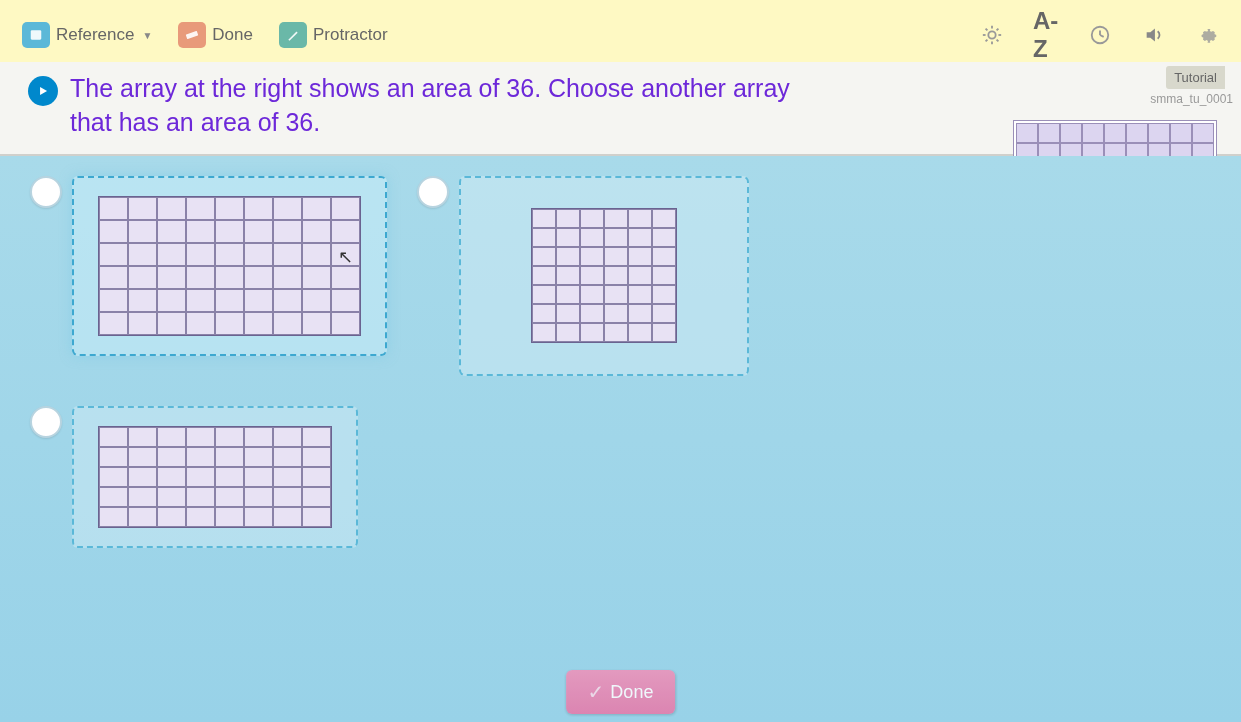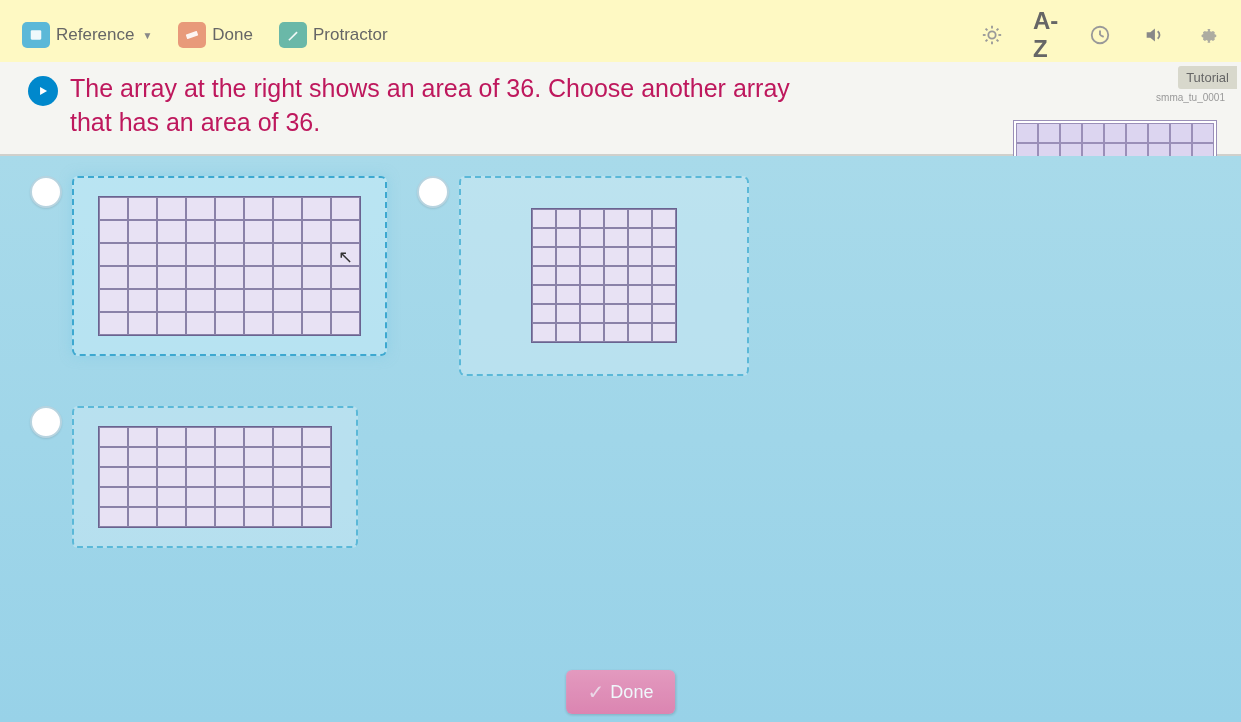--- a/index.html
+++ b/index.html
@@ -86,39 +86,39 @@
       display: flex;
       align-items: center;
       justify-content: center;
       margin-right: 12px;
       margin-top: 4px;
       flex-shrink: 0;
     }
     .play-icon svg { width: 14px; height: 14px; fill: #fff; }
     .question-text {
       font-size: 25px;
-      color: #be185d;
+      color: #6d28d9;
       line-height: 1.35;
       max-width: 720px;
     }
     .tutorial-btn {
       position: absolute;
-      right: 4px;
+      right: 16px;
       top: 4px;
       background: #d8d8cc;
       padding: 4px 8px;
       font-size: 13px;
       color: #666;
       border-radius: 3px 0 0 3px;
     }
     .id-text {
       position: absolute;
-      right: 16px;
+      right: 8px;
       top: 30px;
-      font-size: 10px;
+      font-size: 12px;
       color: #999;
     }
     .example-grid-wrap {
       position: absolute;
       right: 24px;
       top: 58px;
       background: #fff;
       border: 1px solid #9a8fb8;
       padding: 2px;
     }

